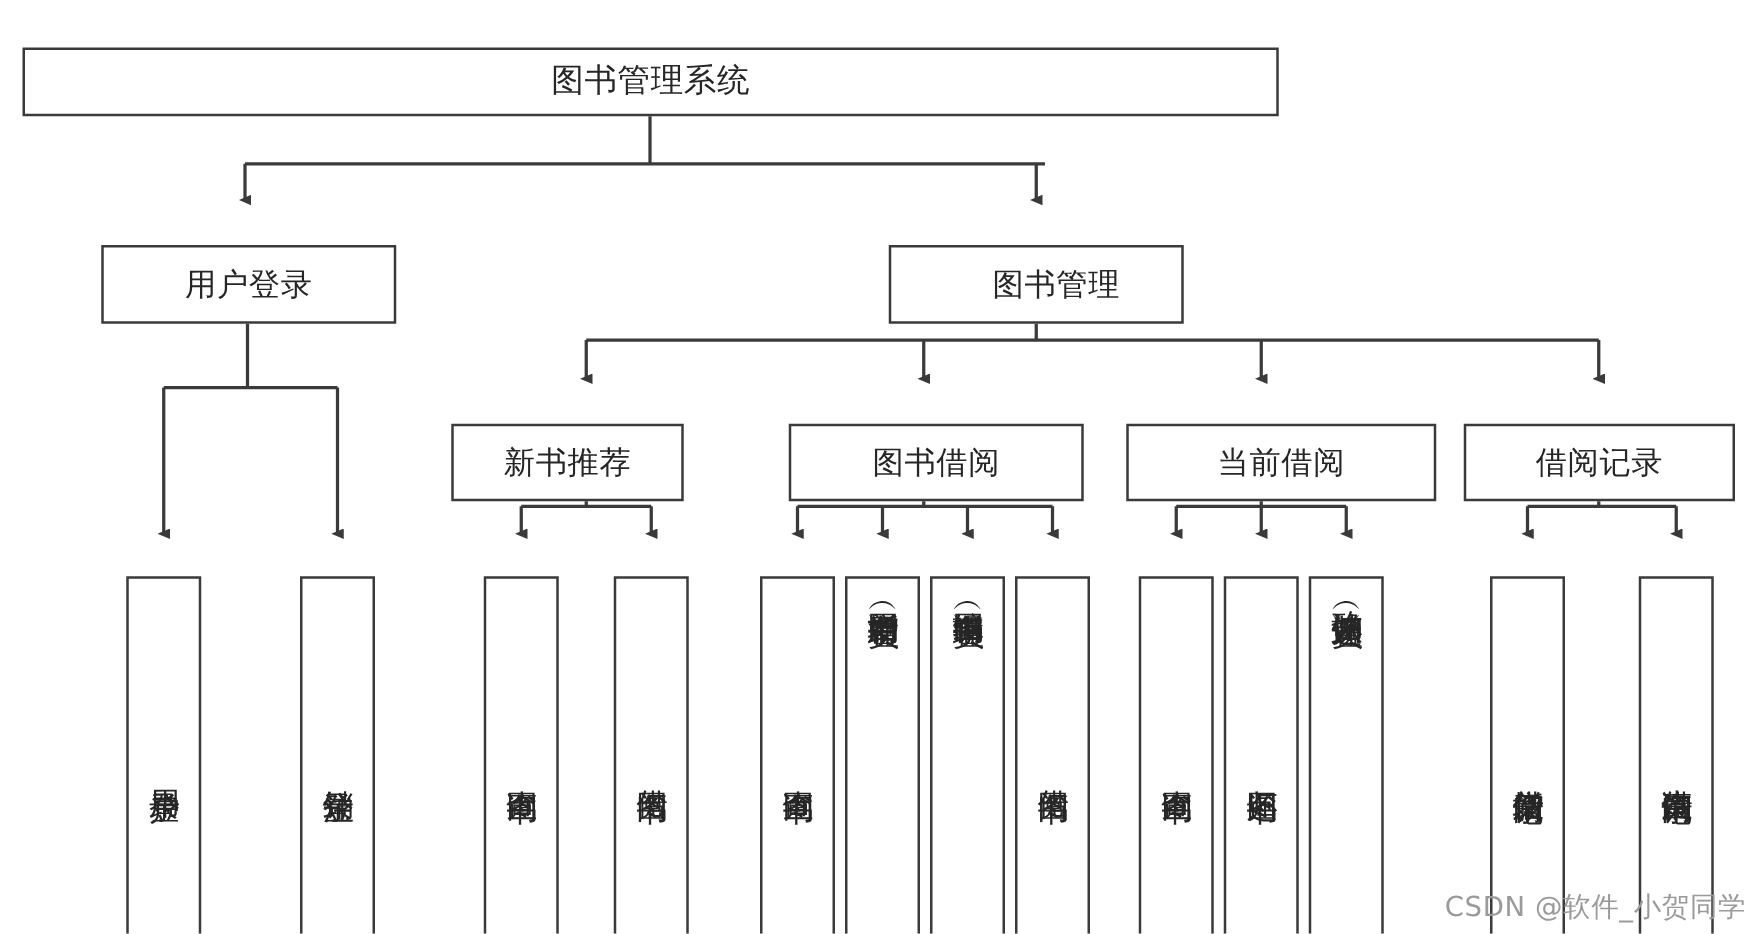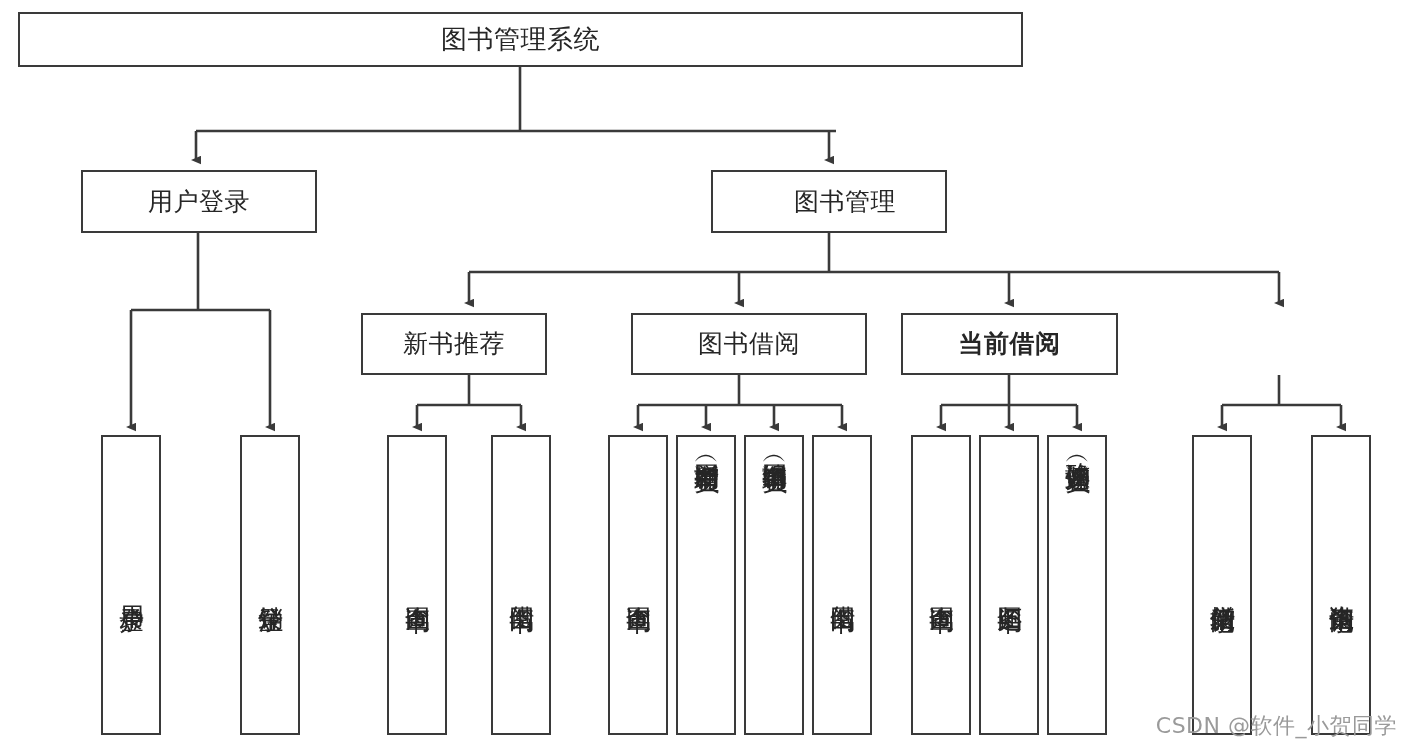--- a/index.html
+++ b/index.html
@@ -27,20 +27,21 @@
   }
   .node {
     position: absolute;
     box-sizing: border-box;
     border: 2.5px solid #3a3a3a;
     background: #ffffff;
     display: flex;
     align-items: center;
     justify-content: center;
     color: #262626;
+    margin-top: 26px;
   }
   .node .label-h {
     font-size: 25px;
     line-height: 1.1;
     letter-spacing: 0.5px;
     white-space: nowrap;
   }
   .node.root .label-h { font-size: 26px; }
   .node.leaf {
     align-items: flex-start;
@@ -135,22 +136,25 @@
   <div class="node" style="left:711px; top:170px; width:236px; height:63px;padding-left:32px;">
     <span class="label-h">图书管理</span>
   </div>
 
   <div class="node" style="left:361px; top:313px; width:186px; height:62px;">
     <span class="label-h">新书推荐</span>
   </div>
   <div class="node" style="left:631px; top:313px; width:236px; height:62px;">
     <span class="label-h">图书借阅</span>
   </div>
-  <div class="node" style="left:901px; top:313px; width:217px; height:62px;font-weight:bold;">
+  <div class="node" style="left:901px; top:313px; width:248px; height:62px;">
     <span class="label-h">当前借阅</span>
+  </div>
+  <div class="node" style="left:1171px; top:313px; width:217px; height:62px;">
+    <span class="label-h">借阅记录</span>
   </div>
 
   <div class="node leaf center-v" style="left:101px; top:435px; width:60px; height:300px;">
     <span class="label-v">用户登录</span>
   </div>
   <div class="node leaf center-v" style="left:240px; top:435px; width:60px; height:300px;">
     <span class="label-v">注销登录</span>
   </div>
 
   <div class="node leaf center-v" style="left:387px; top:435px; width:60px; height:300px;">

